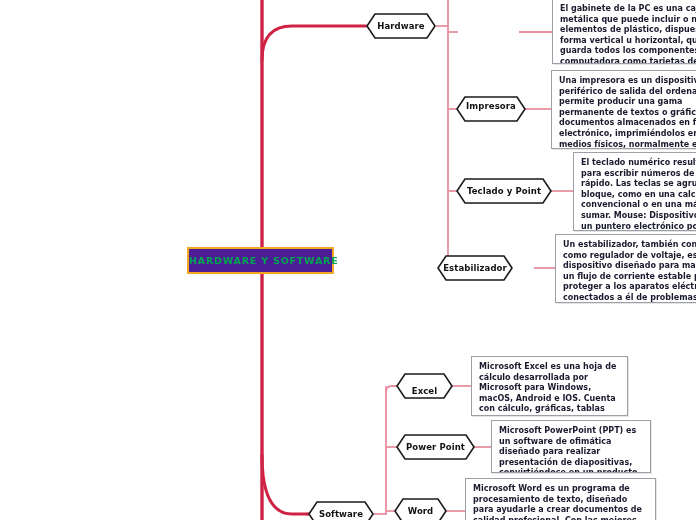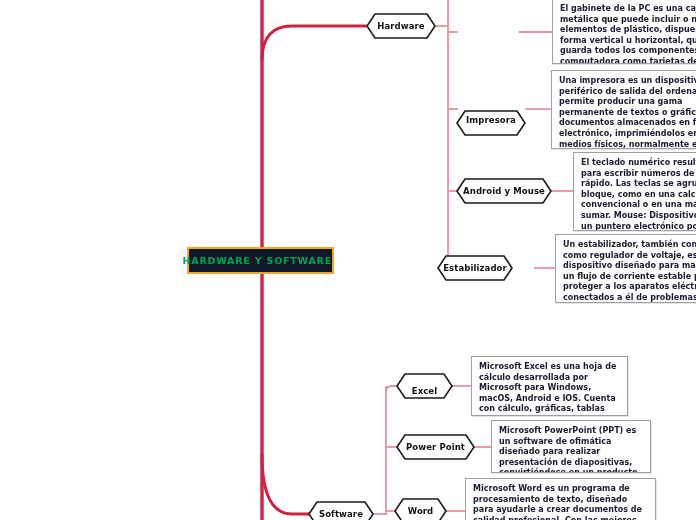--- a/index.html
+++ b/index.html
@@ -26,25 +26,25 @@
     top: 0;
     width: 696px;
     height: 520px;
     pointer-events: none;
   }
 
   
   .root-node {
     position: absolute;
     box-sizing: border-box;
-    background: #0f172a;
+    background: #4c1d95;
     border: 2px solid #f5a623;
     display: flex;
     align-items: center;
-    justify-content: flex-end;
+    justify-content: flex-start;
     z-index: 5;
   }
   .root-label {
     font-size: 9.5px;
     font-weight: bold;
     letter-spacing: 0.8px;
     color: #00a550;
     white-space: nowrap;
   }
 
@@ -146,32 +146,32 @@
   </div>
 
   <div class="hex" style="left:366px; top:13px; width:70px; height:26px;">
     <svg width="70" height="26" viewBox="0 0 70 26">
       <polygon points="9,1 61,1 69,13 61,25 9,25 1,13" fill="#ffffff" stroke="#1a1a1a" stroke-width="1.6"></polygon>
     </svg>
     <span class="hex-label">Hardware</span>
   </div>
 
 
-  <div class="hex" style="left:456px; top:110px; width:70px; height:20px;">
+  <div class="hex" style="left:456px; top:96px; width:70px; height:20px;">
     <svg width="70" height="26" viewBox="0 0 70 26">
       <polygon points="9,1 61,1 69,13 61,25 9,25 1,13" fill="#ffffff" stroke="#1a1a1a" stroke-width="1.6"></polygon>
     </svg>
     <span class="hex-label">Impresora</span>
   </div>
 
   <div class="hex" style="left:456px; top:178px; width:96px; height:26px;">
     <svg width="96" height="26" viewBox="0 0 96 26">
       <polygon points="9,1 87,1 95,13 87,25 9,25 1,13" fill="#ffffff" stroke="#1a1a1a" stroke-width="1.6"></polygon>
     </svg>
-    <span class="hex-label">Android y Mouse</span>
+    <span class="hex-label">Teclado y Point</span>
   </div>
 
   <div class="hex" style="left:437px; top:255px; width:76px; height:26px;">
     <svg width="76" height="26" viewBox="0 0 76 26">
       <polygon points="9,1 67,1 75,13 67,25 9,25 1,13" fill="#ffffff" stroke="#1a1a1a" stroke-width="1.6"></polygon>
     </svg>
     <span class="hex-label">Estabilizador</span>
   </div>
 
   <div class="hex" style="left:308px; top:501px; width:66px; height:26px;">

